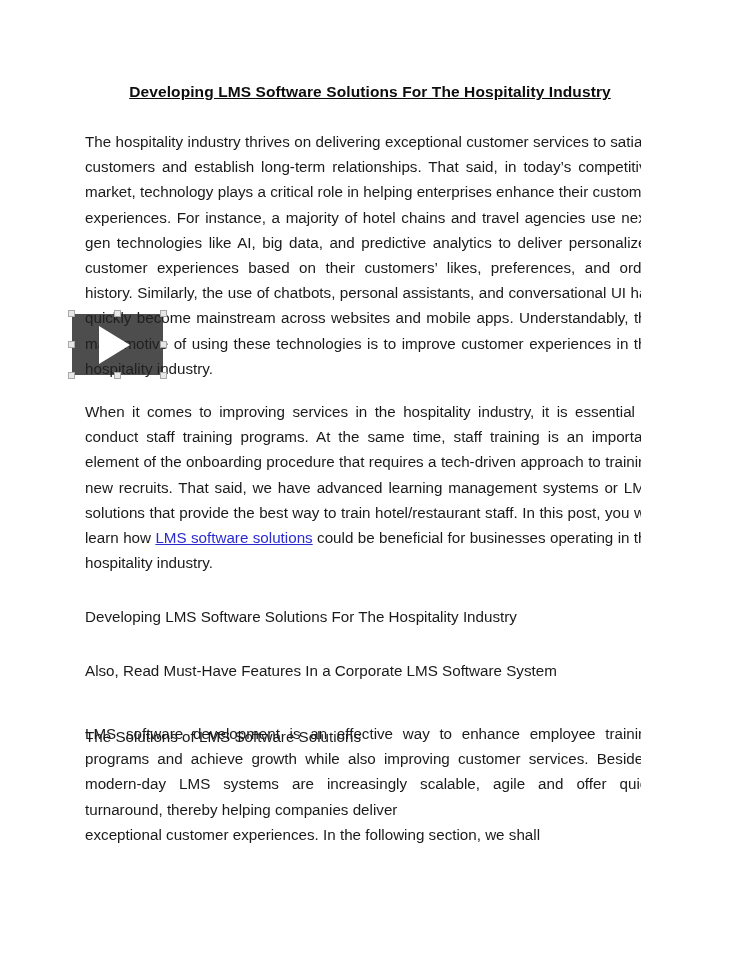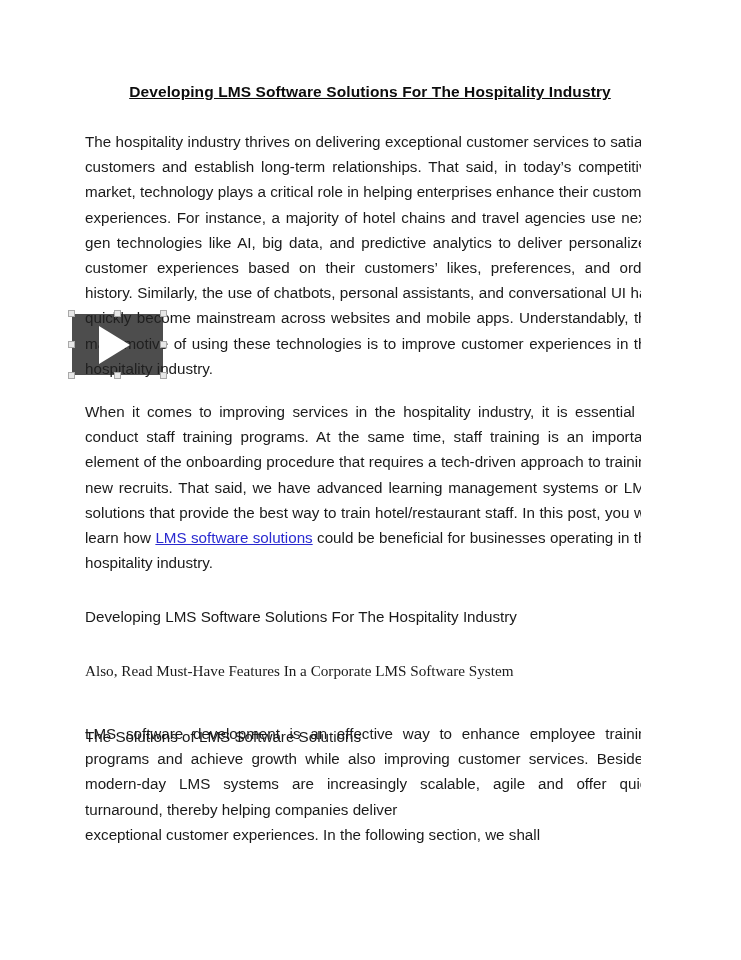--- a/index.html
+++ b/index.html
@@ -63,21 +63,21 @@
   }
   a.doclink {
     color: #2a2ad0;
     text-decoration: underline;
     margin-top: 18px;
   }
   
   #p1 { top: 129px; }
   #p2 { top: 399px; }
   #p3 { top: 604px; }
-  #p4 { top: 658px; font-family: Liberation Serif, serif; }
+  #p4 { top: 658px; }
   #p5 { top: 724px; }
   #p6 { top: 721px; }
 
   
   .video-overlay {
     position: absolute;
     left: 68px;
     top: 310px;
     width: 99px;
     height: 69px;

